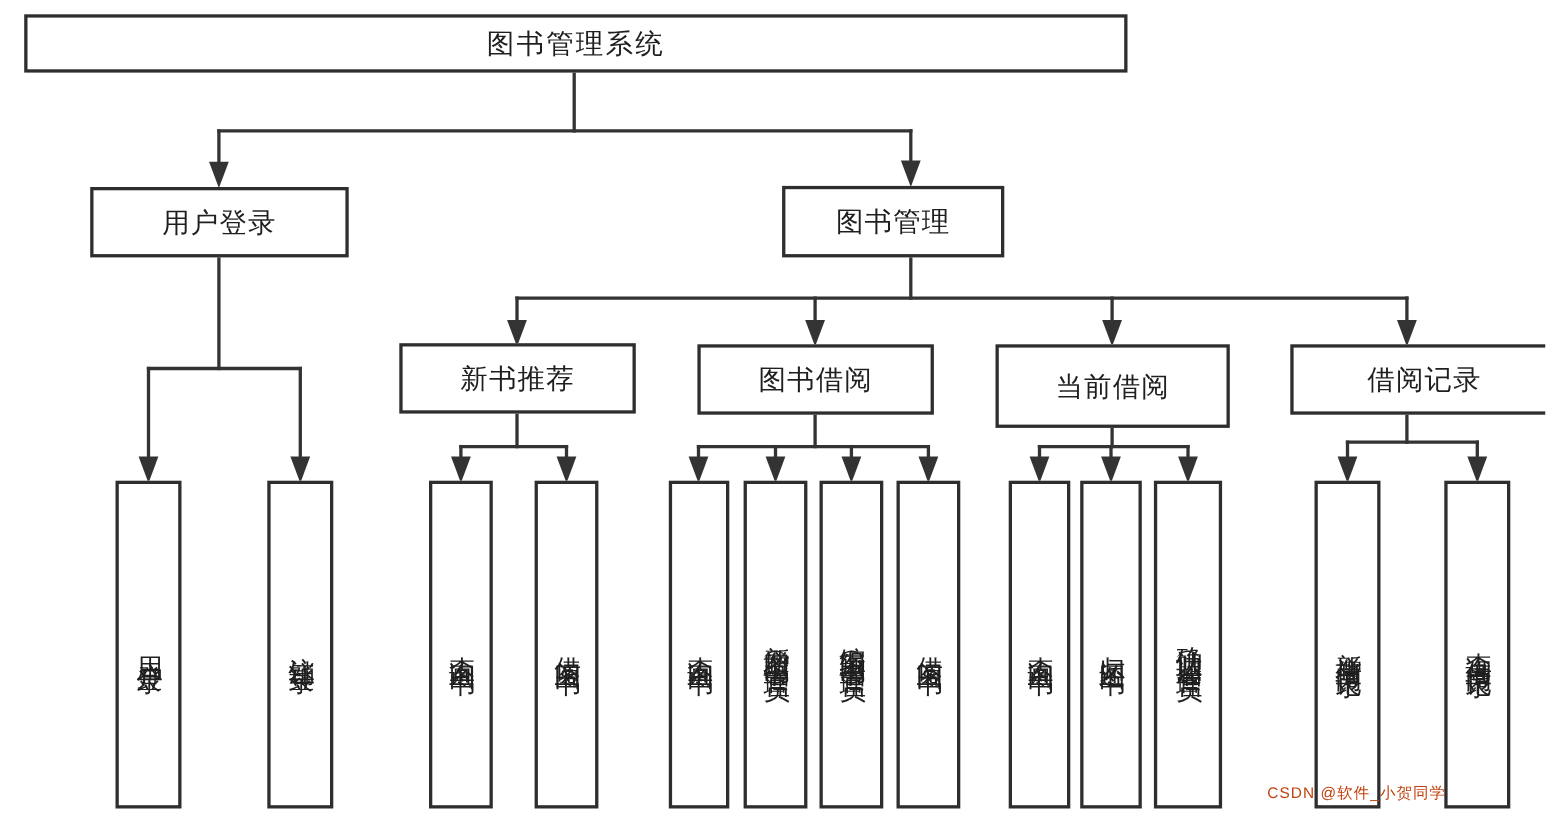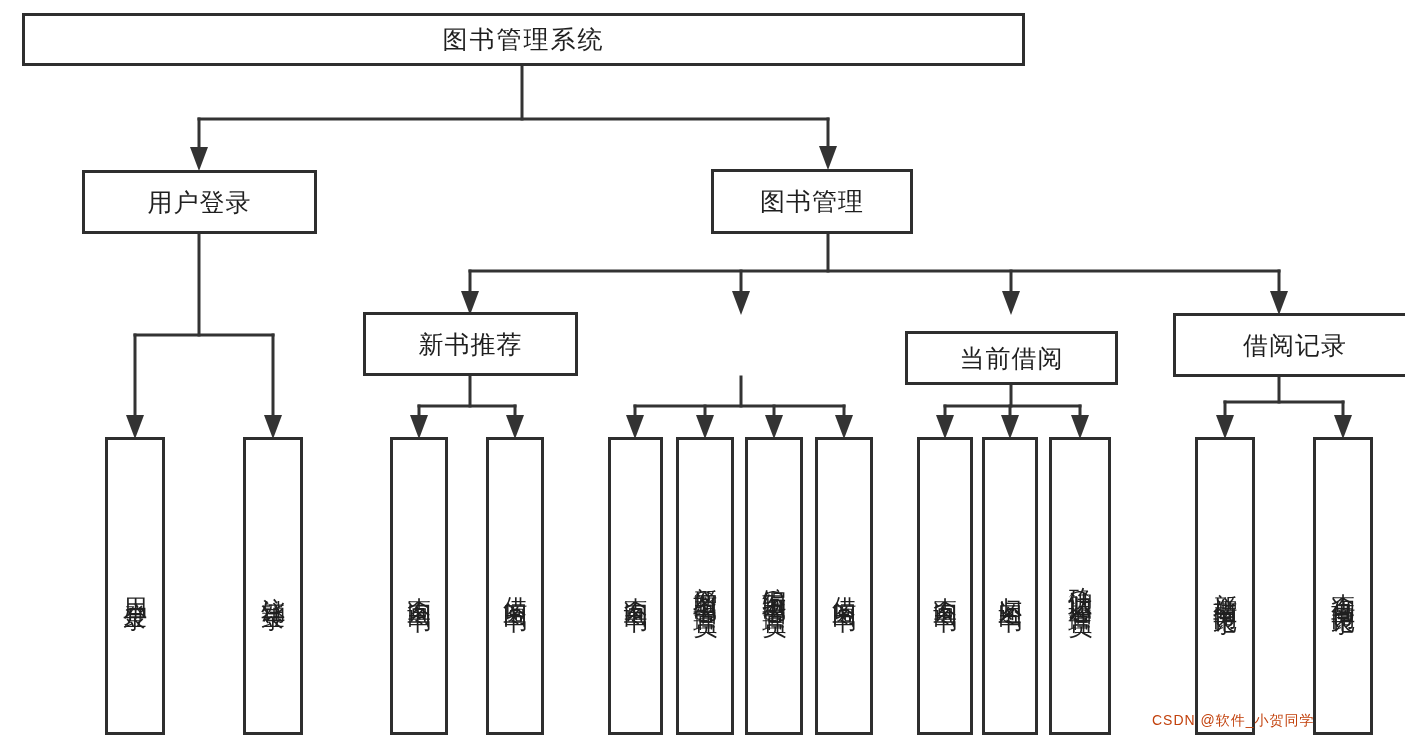--- a/index.html
+++ b/index.html
@@ -155,21 +155,24 @@
   <div class="node h-node" style="left:82px;top:170px;width:235px;height:64px">
     <span>用户登录</span>
   </div>
   <div class="node h-node" style="left:711px;top:169px;width:202px;height:65px">
     <span>图书管理</span>
   </div>
 
   <div class="node h-node" style="left:363px;top:312px;width:215px;height:64px">
     <span>新书推荐</span>
   </div>
-  <div class="node h-node" style="left:905px;top:331px;width:213px;height:54px">
+  <div class="node h-node" style="left:634px;top:313px;width:215px;height:64px">
+    <span>图书借阅</span>
+  </div>
+  <div class="node h-node" style="left:905px;top:313px;width:213px;height:76px">
     <span>当前借阅</span>
   </div>
   <div class="node h-node" style="left:1173px;top:313px;width:244px;height:64px">
     <span>借阅记录</span>
   </div>
 
   <div class="node leaf" style="left:105px;top:437px;width:60px;height:298px">
     <span>用户登录</span>
   </div>
   <div class="node leaf" style="left:243px;top:437px;width:60px;height:298px">

